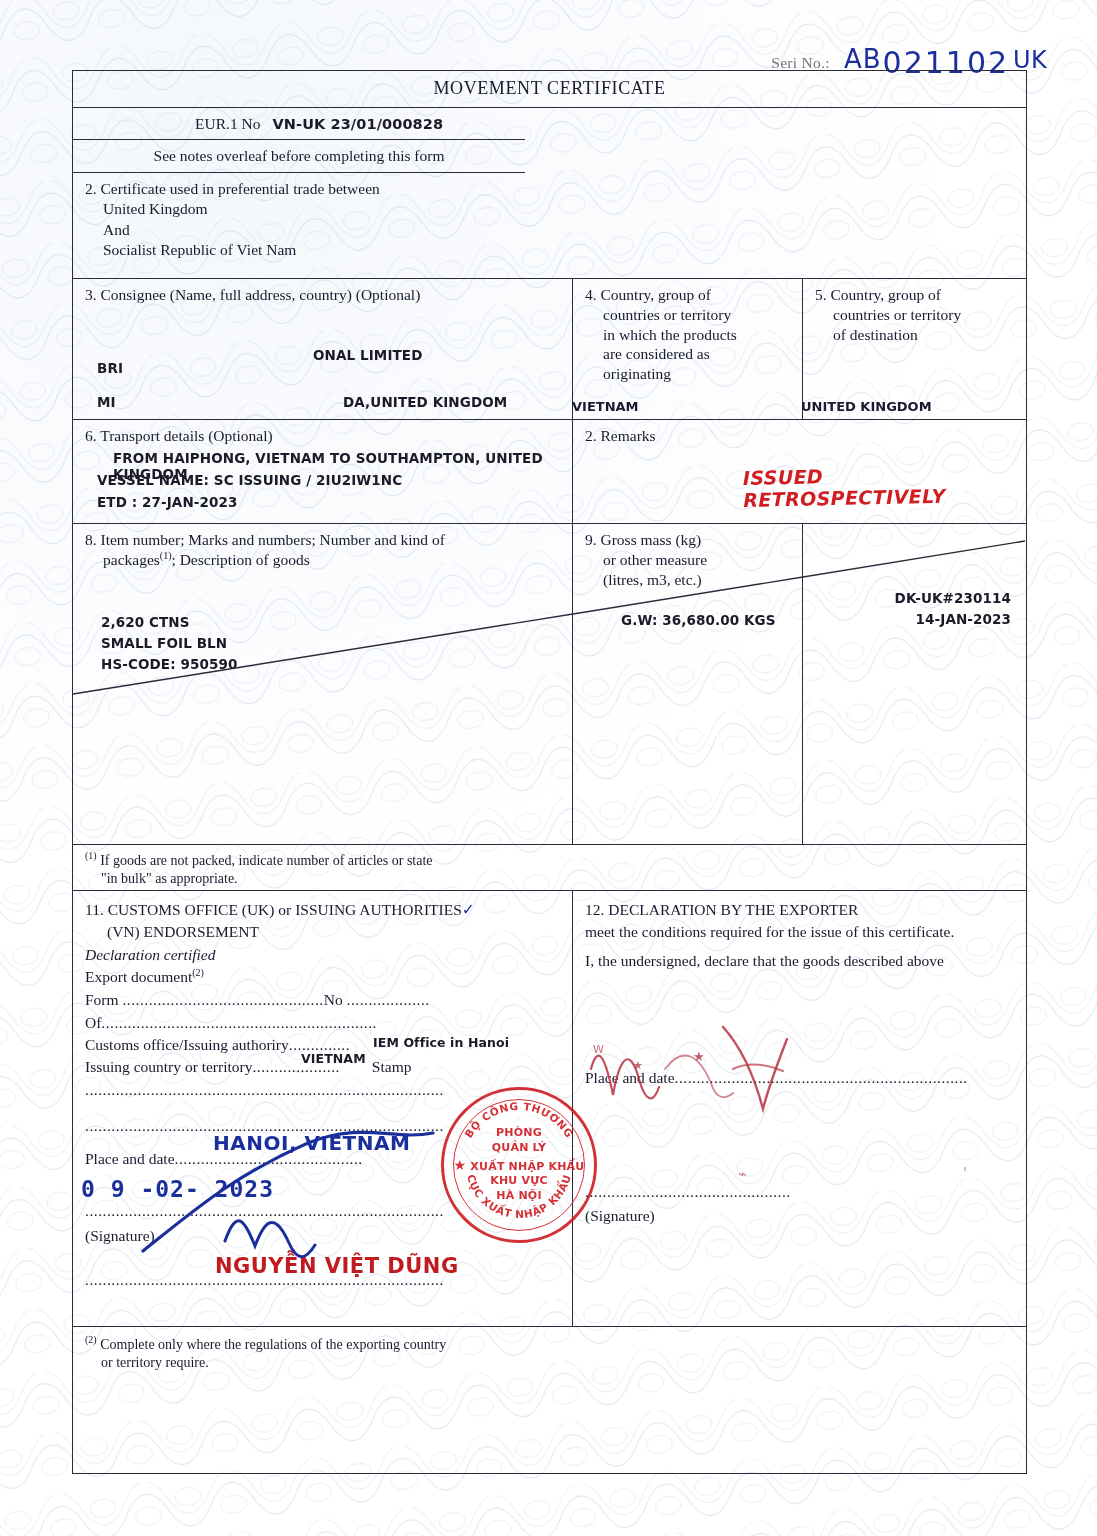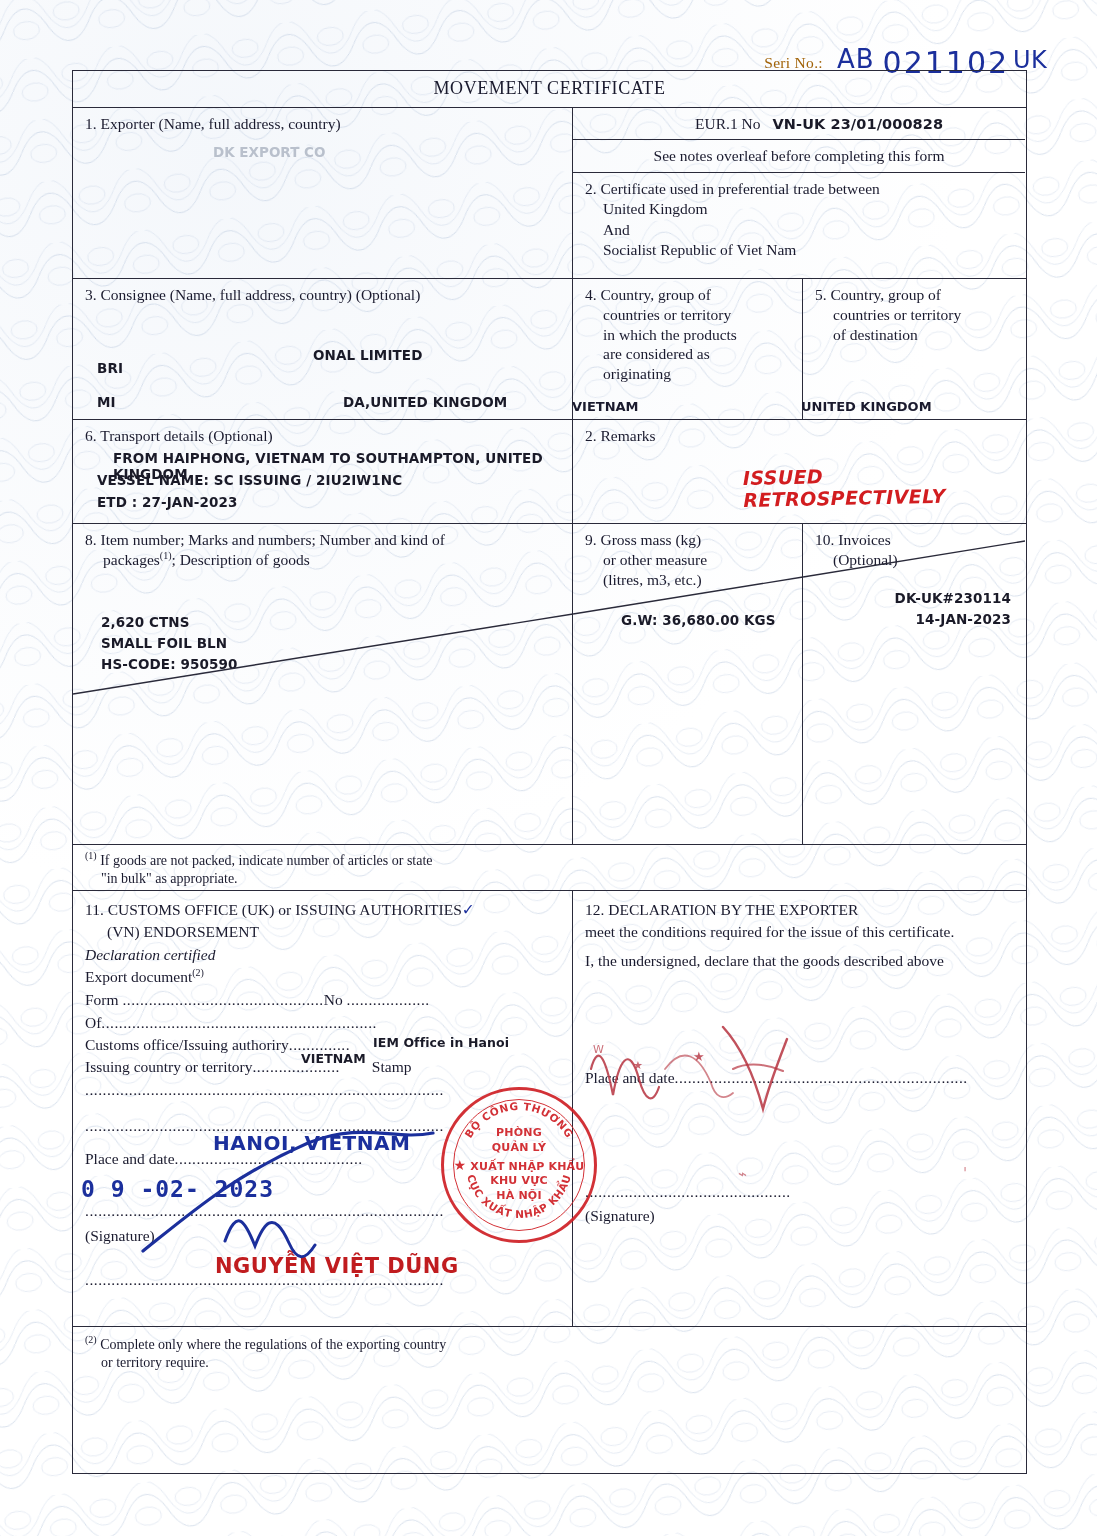--- a/index.html
+++ b/index.html
@@ -33,34 +33,34 @@
   }
 
   .seri {
     position: absolute;
     top: 40px;
     right: 50px;
     font-size: 19px;
     letter-spacing: .3px;
     white-space: nowrap;
   }
-  .seri .lbl { color:#a16207; }
+  .seri .lbl { color:#737373; }
   .seri .ab {
     font-family: "DejaVu Sans", sans-serif;
     color: #1b2f9c;
     font-size: 26px;
     margin-left: 4px;
     letter-spacing: 1px;
   }
   .seri .num {
     font-family: "DejaVu Sans", sans-serif;
     color: #1b2f9c;
     font-size: 30px;
     letter-spacing: 2px;
-    margin-left: 8px;
+    margin-left: 1px;
     position: relative;
     top: 5px;
   }
   .seri .uk {
     font-family: "DejaVu Sans", sans-serif;
     color: #1b2f9c;
     font-size: 24px;
     margin-left: 4px;
   }
 
@@ -283,24 +283,20 @@
 
 <div class="seri">
   <span class="lbl">Seri No.:</span><span class="ab">AB</span><span class="num">021102</span><span class="uk">UK</span>
 </div>
 
 <div class="form">
 
   <div class="cell bb title">MOVEMENT CERTIFICATE</div>
 
   <div class="row">
-    <div class="cell br" style="width:500px;">
-      <div class="lbl">1. Exporter (Name, full address, country)</div>
-      <div class="faded vfaint" style="padding:10px 0 0 140px;">DK EXPORT CO</div>
-    </div>
     <div class="cell" style="width:452px;">
       <div class="cell bb eur-no">
         <span style="margin-left:110px;">EUR.1 No</span>
         <span class="v typed" style="font-size:14.5px;">VN-UK 23/01/000828</span>
       </div>
       <div class="cell bb notes">See notes overleaf before completing this form</div>
       <div class="cell pref" style="height:105px;">
         <span>2. Certificate used in preferential trade between</span>
         <span class="ind">United Kingdom</span>
         <span class="ind">And</span>
@@ -370,24 +366,20 @@
         <span>9. Gross mass (kg)</span>
         <span class="sub">or other measure</span>
         <span class="sub">(litres, m3, etc.)</span>
       </div>
       <div class="typed gw" style="bottom:216px; left:48px;">G.W: 36,680.00 KGS</div>
       <svg class="diag" width="230" height="320">
         <line x1="0" y1="90" x2="230" y2="53" stroke="#2a2a3a" stroke-width="1.4"></line>
       </svg>
     </div>
     <div class="cell" style="width:222px; height:320px;">
-      <div class="lbl">
-        <span>10. Invoices</span>
-        <span class="sub">(Optional)</span>
-      </div>
       <div class="typed inv" style="bottom:214px;">
         <div>DK-UK#230114</div>
         <div>14-JAN-2023</div>
       </div>
       <svg class="diag" width="222" height="320">
         <line x1="0" y1="53" x2="222" y2="17" stroke="#2a2a3a" stroke-width="1.4"></line>
       </svg>
     </div>
   </div>
 

